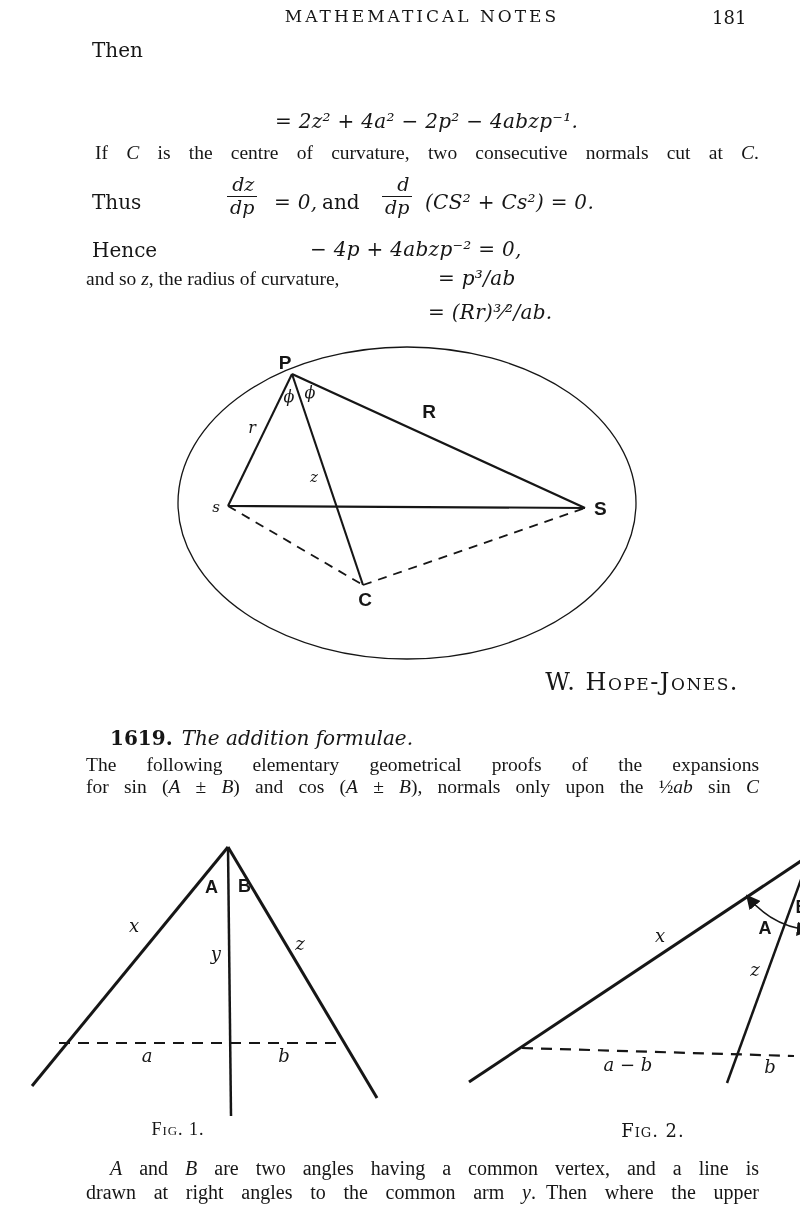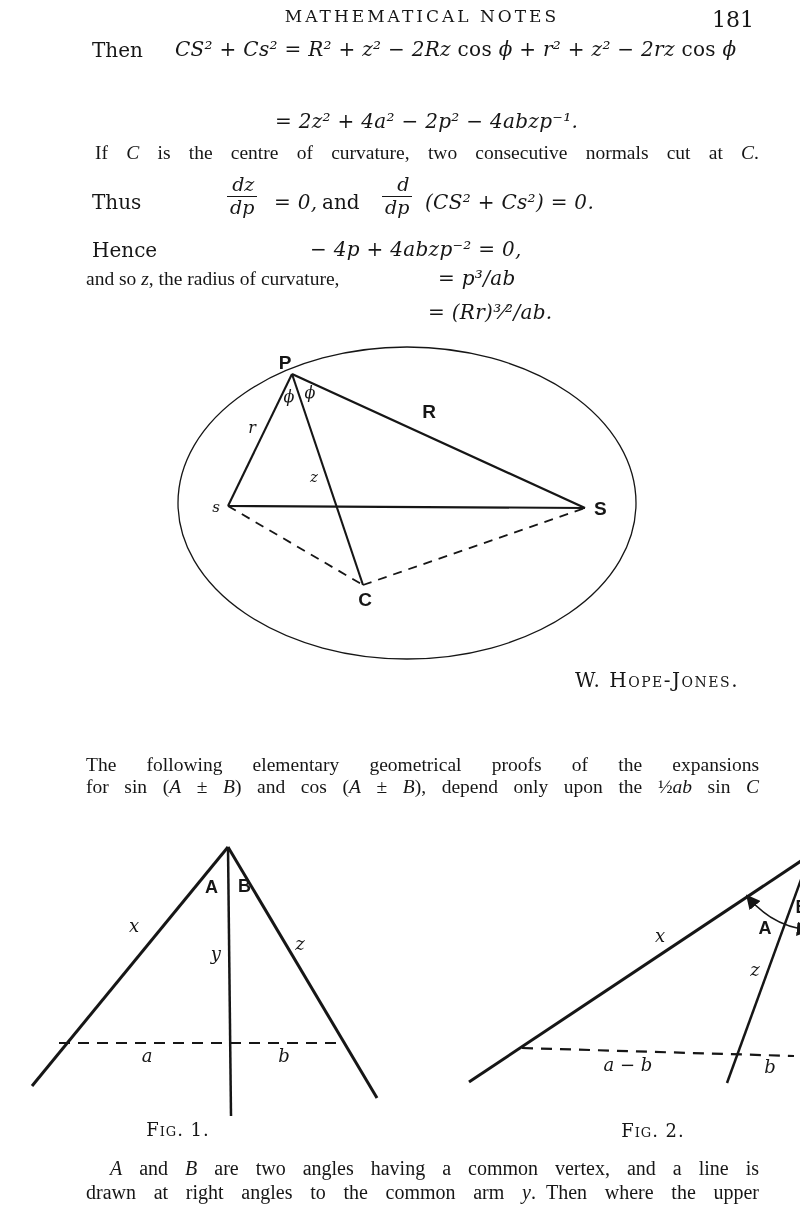--- a/index.html
+++ b/index.html
@@ -2,48 +2,47 @@
 <html><head>
 <meta charset="utf-8">
 <style>
   html,body{margin:0;padding:0;background:#ffffff;}
   #page{
     position:relative;width:800px;height:1207px;background:#ffffff;
     font-family:"DejaVu Serif", serif;color:#161616;overflow:hidden;margin-left:22px;
   }
   .abs{position:absolute;}
   .rh{width:800px;left:0;text-align:center;font-size:17px;letter-spacing:3px;}
-  .pnum{font-size:22px;}
+  .pnum{font-size:18px;}
   .lbl{font-size:20px;}
   .eq{font-size:20px;letter-spacing:.3px;}
   .eq i, i{font-style:italic;}
   .it{font-style:italic;}
   .frac{display:inline-block;vertical-align:middle;text-align:right;font-style:italic;font-size:19px;line-height:1.05;}
   .frac .num{display:block;border-bottom:1.6px solid #161616;padding:0 3px 1px 3px;}
   .frac .den{display:block;padding:1px 3px 0 3px;}
   .para{font-size:19.5px;line-height:22px;font-family:Liberation Serif, serif;}
   .just{text-align:justify;text-align-last:justify;}
-  .sig{font-variant:small-caps;font-size:20px;letter-spacing:1.5px;}
+  .sig{font-variant:small-caps;font-size:24px;letter-spacing:1.5px;}
   .secnum{font-weight:bold;font-size:20px;}
   .sectitle{font-style:italic;font-size:20px;margin-left:9px;}
   .cap{font-variant:small-caps;font-size:18px;text-align:center;letter-spacing:1px;}
   svg text{fill:#161616;}
   .svg-sans{font-family:"Liberation Sans","DejaVu Sans",sans-serif;font-weight:bold;}
   .svg-it{font-family:"DejaVu Serif",serif;font-style:italic;}
 </style>
 </head>
 <body>
 
 <div id="page">
 
   <div class="abs rh" style="top:6px;">MATHEMATICAL NOTES</div>
   <div class="abs pnum" style="left:690px;top:7px;">181</div>
 
   <div class="abs lbl" style="left:70px;top:38px;">Then</div>
-  <div class="abs eq" style="left:153px;top:37px;"><i>CS² + Cs² = R² + z² − 2Rz </i><span>cos </span><i>ϕ + r² + z² − 2rz </i><span>cos </span><i>ϕ</i></div>
   <div class="abs eq it" style="left:253px;top:109px;">= 2z² + 4a² − 2p² − 4abzp⁻¹.</div>
 
   <div class="abs para just" style="left:73px;top:142px;width:664px;"><span>If </span><i>C</i><span> is the centre of curvature, two consecutive normals cut at </span><i>C</i><span>.</span></div>
 
   <div class="abs lbl" style="left:70px;top:190px;">Thus</div>
   <div class="abs frac" style="left:205px;top:175px;">
     <span class="num">dz</span>
     <span class="den">dp</span>
   </div>
   <div class="abs eq it" style="left:252px;top:190px;">= 0,</div>
@@ -75,38 +74,41 @@
     <text x="90" y="95" text-anchor="middle" class="svg-it" font-size="16">r</text>
     <text x="152" y="144" text-anchor="middle" class="svg-it" font-size="15">z</text>
     <text x="267" y="80" text-anchor="middle" class="svg-sans" font-size="19">R</text>
     <text x="58" y="174" text-anchor="end" class="svg-it" font-size="15">s</text>
     <text x="432" y="177" text-anchor="start" class="svg-sans" font-size="19">S</text>
     <text x="203" y="268" text-anchor="middle" class="svg-sans" font-size="19">C</text>
   </svg>
 
   <div class="abs sig" style="left:440px;top:668px;width:277px;text-align:right;">W. Hope-Jones.</div>
 
+  <div class="abs" style="left:88px;top:726px;">
+    <span class="secnum">1619.</span><span class="sectitle">The addition formulae.</span>
+  </div>
 
   <div class="abs para just" style="left:64px;top:754px;width:673px;"><span>The following elementary geometrical proofs of the expansions</span></div>
-  <div class="abs para just" style="left:64px;top:776px;width:673px;"><span>for sin (</span><i>A</i><span> ± </span><i>B</i><span>) and cos (</span><i>A</i><span> ± </span><i>B</i><span>), depend only upon the ½</span><i>ab</i><span> sin </span><i>C</i></div>
+  <div class="abs para just" style="left:64px;top:776px;width:673px;"><span>for sin (</span><i>A</i><span> ± </span><i>B</i><span>) and cos (</span><i>A</i><span> ± </span><i>B</i><span>), normals only upon the ½</span><i>ab</i><span> sin </span><i>C</i></div>
 
   <svg class="abs" style="left:0px;top:840px;" width="420" height="300" viewBox="0 0 420 300">
     <line x1="206" y1="7" x2="10" y2="246" stroke="#161616" stroke-width="3"></line>
     <line x1="206" y1="7" x2="209" y2="276" stroke="#161616" stroke-width="2.5"></line>
     <line x1="206" y1="7" x2="355" y2="258" stroke="#161616" stroke-width="3"></line>
     <line x1="37" y1="203" x2="322" y2="203" stroke="#161616" stroke-width="2.2" stroke-dasharray="11,8"></line>
     <text x="196" y="53" text-anchor="end" class="svg-sans" font-size="18">A</text>
     <text x="216" y="52" text-anchor="start" class="svg-sans" font-size="18">B</text>
     <text x="112" y="92" text-anchor="middle" class="svg-it" font-size="18">x</text>
     <text x="199" y="120" text-anchor="end" class="svg-it" font-size="18">y</text>
     <text x="278" y="110" text-anchor="middle" class="svg-it" font-size="18">z</text>
     <text x="125" y="222" text-anchor="middle" class="svg-it" font-size="18">a</text>
     <text x="262" y="222" text-anchor="middle" class="svg-it" font-size="18">b</text>
   </svg>
-  <div class="abs cap" style="left:116px;top:1119px;width:80px;">Fig. 1.</div>
+  <div class="abs cap" style="left:116px;top:1119px;width:80px;font-family:Liberation Serif, serif;">Fig. 1.</div>
 
   <svg class="abs" style="left:420px;top:840px;" width="380" height="300" viewBox="0 0 380 300">
     <defs>
       <marker id="arr" markerWidth="9" markerHeight="9" refX="7" refY="4.5" orient="auto-start-reverse">
         <path d="M0,0 L9,4.5 L0,9 z" fill="#161616"></path>
       </marker>
     </defs>
     <line x1="368" y1="15" x2="27" y2="242" stroke="#161616" stroke-width="3"></line>
     <line x1="368" y1="15" x2="285" y2="243" stroke="#161616" stroke-width="2.5"></line>
     <line x1="368" y1="15" x2="362" y2="255" stroke="#161616" stroke-width="2.5"></line>

